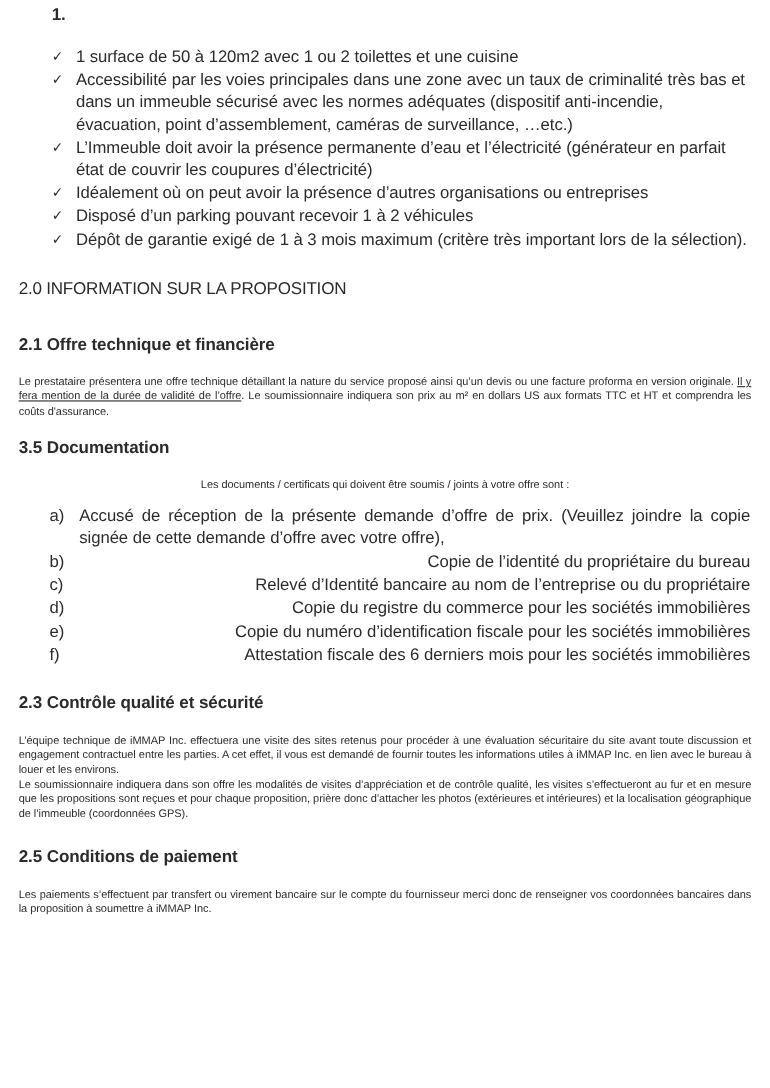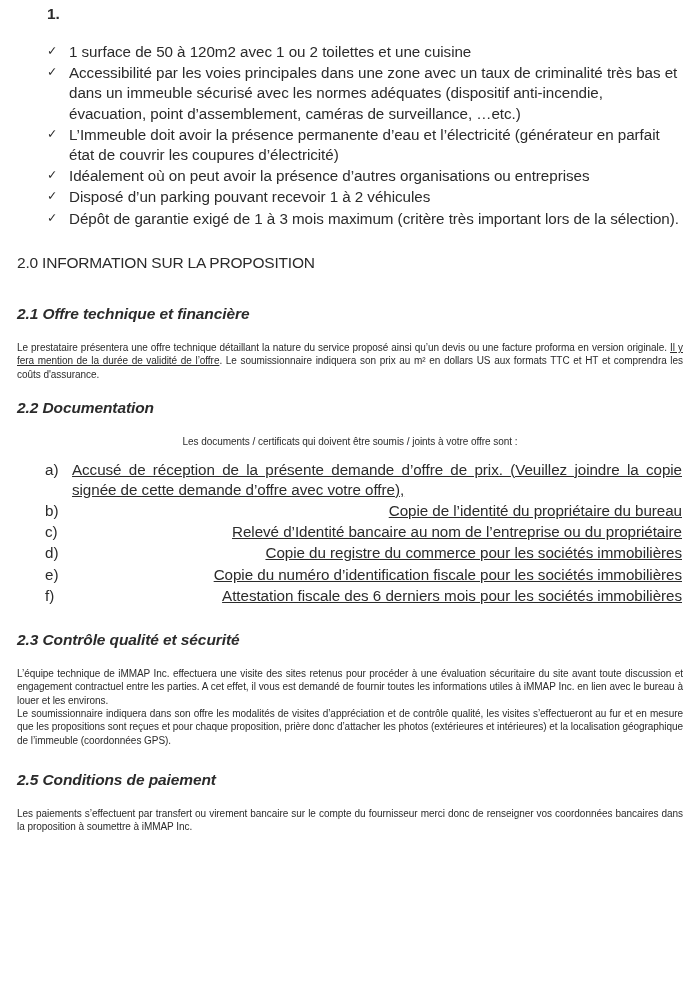--- a/index.html
+++ b/index.html
@@ -50,21 +50,20 @@
     font-size: 15.5px;
     font-weight: normal;
     line-height: 1.3;
     letter-spacing: -0.2px;
   }
   .h-sub {
     margin: 0;
     padding: 0;
     font-size: 15.5px;
     font-weight: bold;
-    font-style: italic;
     line-height: 1.3;
     letter-spacing: -0.1px;
   }
 
   
   p.body {
     margin: 0;
     padding: 0;
     font-size: 10px;
     line-height: 1.33;
@@ -116,21 +115,20 @@
   ol.alphalist > li .marker {
     flex: 0 0 27px;
     width: 27px;
     margin-left: 28px;
   }
   ol.alphalist > li .ltext {
     flex: 1 1 auto;
     text-align: justify;
     text-justify: inter-word;
     padding-right: 1px;
-    text-decoration: underline;
   }
   ol.alphalist > li.nojust .ltext { text-align: right; }
   .gap-s  { height: 11px; }
   .gap-m  { height: 17px; }
   .gap-l  { height: 23px; }
   .gap-xl { height: 31px; }
 </style>
 </head>
 <body>
 
@@ -176,21 +174,21 @@
   <div class="gap-xl"></div>
 
   <h3 class="h-sub">2.1 Offre technique et financière</h3>
 
   <div class="gap-m"></div>
 
   <p class="body"><span>Le prestataire présentera une offre technique détaillant la nature du service proposé ainsi qu’un devis ou une facture proforma en version originale. </span><span class="u">Il y fera mention de la durée de validité de l’offre</span><span>. Le soumissionnaire indiquera son prix au m² en dollars US aux formats TTC et HT et comprendra les coûts d'assurance.</span></p>
 
   <div class="gap-m"></div>
 
-  <h3 class="h-sub">2.2 Documentation</h3>
+  <h3 class="h-sub">3.5 Documentation</h3>
 
   <div class="gap-m"></div>
 
   <p class="body nojust">Les documents / certificats qui doivent être soumis / joints à votre offre sont :</p>
 
   <div class="gap-s"></div>
 
   <ol class="alphalist">
     <li>
       <span class="marker">a)</span>

